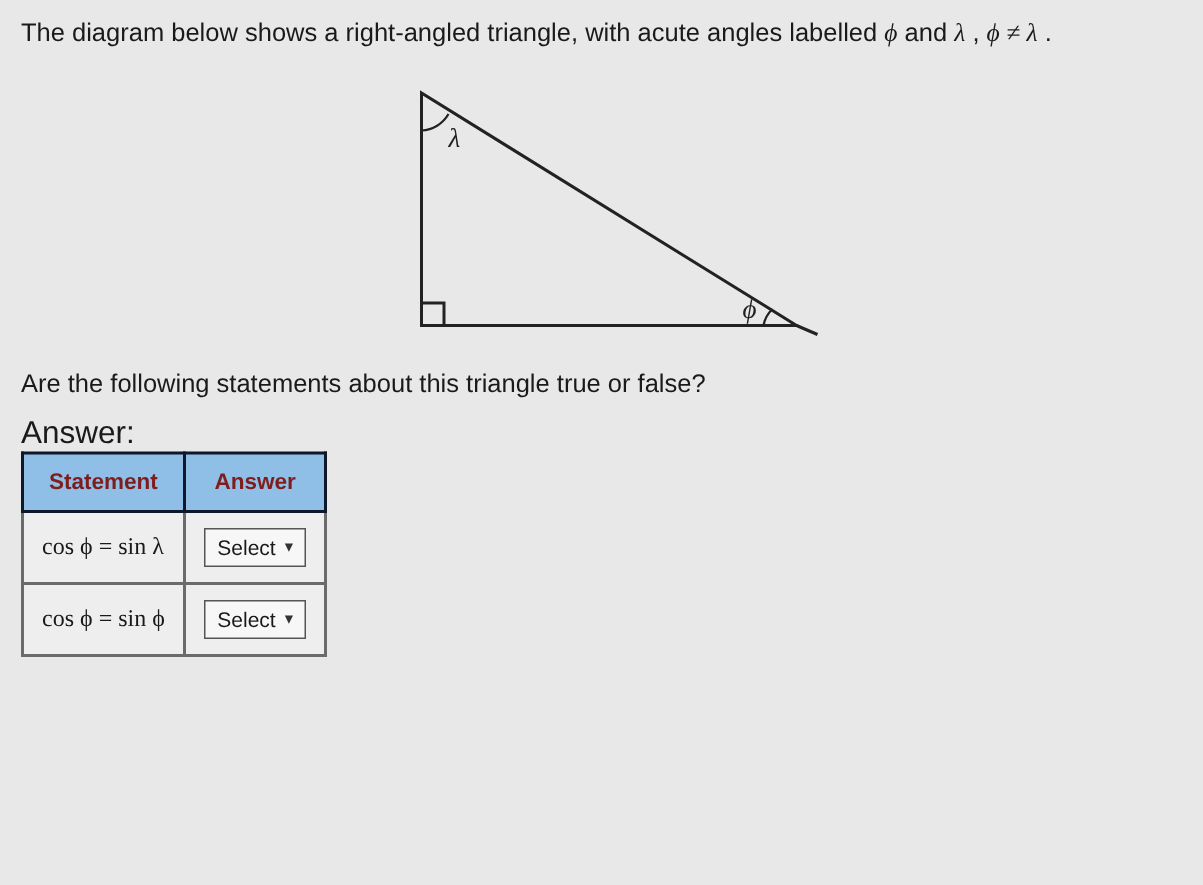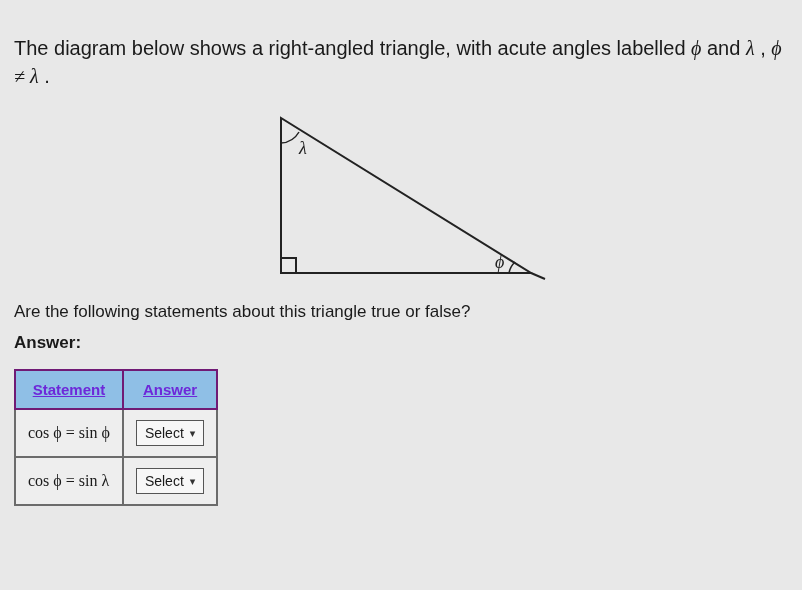--- a/index.html
+++ b/index.html
@@ -6,53 +6,51 @@
     body {
       width: 802px;
       height: 590px;
       background: #e8e8e8;
       font-family: Arial, Helvetica, sans-serif;
       padding: 10px 14px;
       color: #1a1a1a;
       overflow: hidden;
     }
     .question-text {
-      font-size: 20px;
+      font-size: 17px;
       line-height: 1.4;
       margin-bottom: 18px;
-      margin-top: 24px;
     }
     .math { font-style: italic; font-family: "Times New Roman", serif; }
     .diagram-wrap {
       display: flex;
       justify-content: center;
       margin: 0 0 14px 0;
     }
     .prompt2 {
       font-size: 17px;
       margin: 8px 0 11px 0;
     }
     .answer-label {
-      font-size: 17px;
-      font-weight: bold;
-      margin-bottom: 16px;
+      font-size: 21px;
+      font-weight: normal;
+      margin-bottom: 0;
     }
     table.answer-table {
       border-collapse: collapse;
       border: 2px solid #6b6b6b;
     }
     table.answer-table th {
       background: #8fbfe6;
-      color: #6d28d9;
+      color: #7f1d1d;
       font-weight: bold;
       font-size: 15px;
       padding: 10px 16px;
-      border: 2px solid #701a75;
+      border: 2px solid #0f172a;
       text-align: center;
-      text-decoration: underline;
     }
     table.answer-table td {
       border: 2px solid #6b6b6b;
       padding: 10px 12px;
       font-size: 16px;
       vertical-align: middle;
       background: #eeeeee;
     }
     .stmt-cell { font-family: "Times New Roman", serif; font-size: 17px; white-space: nowrap; }
     .select-box {
@@ -108,30 +106,30 @@
 
 <table class="answer-table">
   <thead>
     <tr>
       <th>Statement</th>
       <th>Answer</th>
     </tr>
   </thead>
   <tbody>
     <tr>
-      <td class="stmt-cell">cos ϕ = sin ϕ</td>
+      <td class="stmt-cell">cos ϕ = sin λ</td>
       <td>
         <div class="select-box">
           <span>Select</span>
           <span class="chevron">▾</span>
         </div>
       </td>
     </tr>
     <tr>
-      <td class="stmt-cell">cos ϕ = sin λ</td>
+      <td class="stmt-cell">cos ϕ = sin ϕ</td>
       <td>
         <div class="select-box">
           <span>Select</span>
           <span class="chevron">▾</span>
         </div>
       </td>
     </tr>
   </tbody>
 </table>
 

